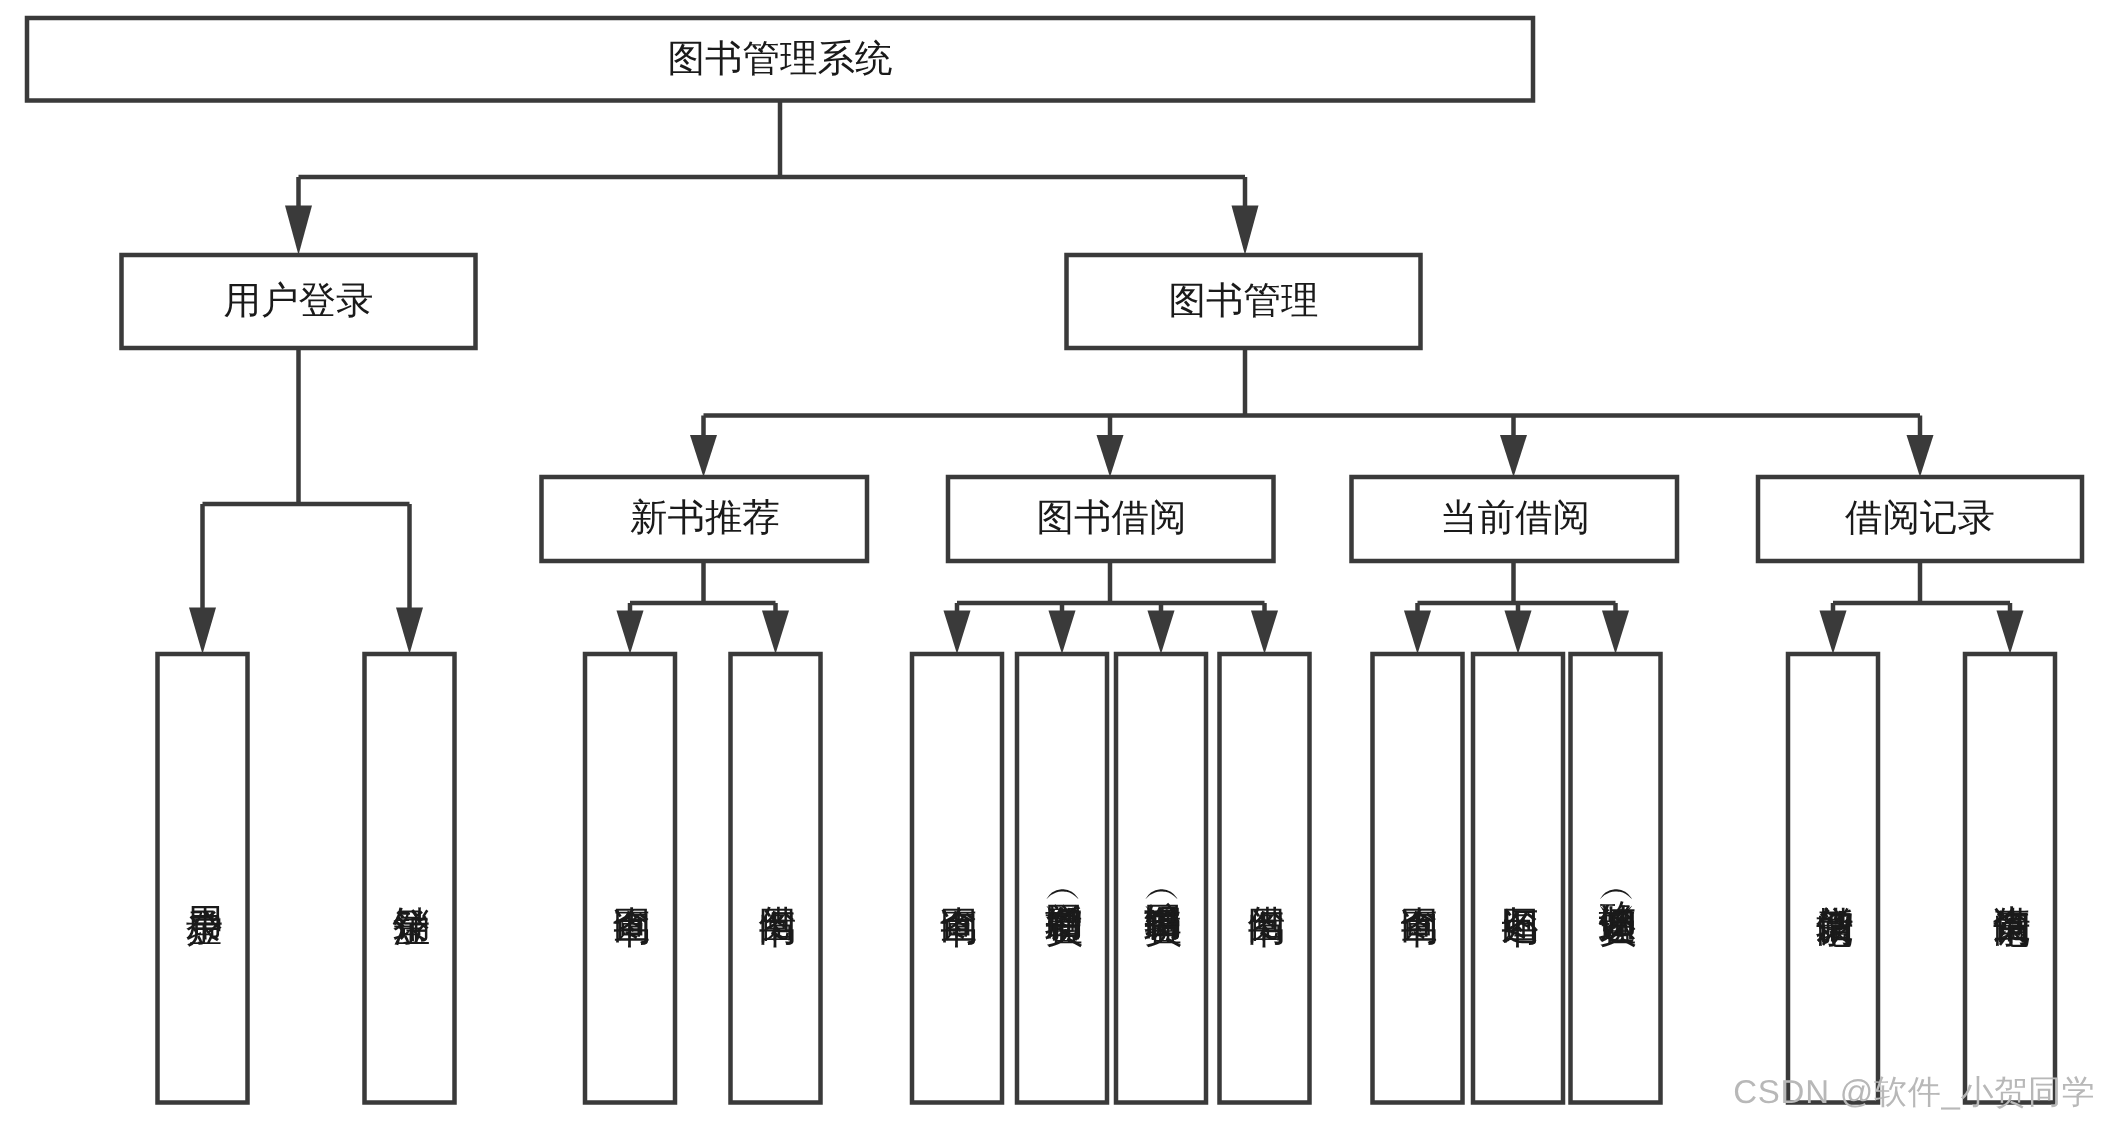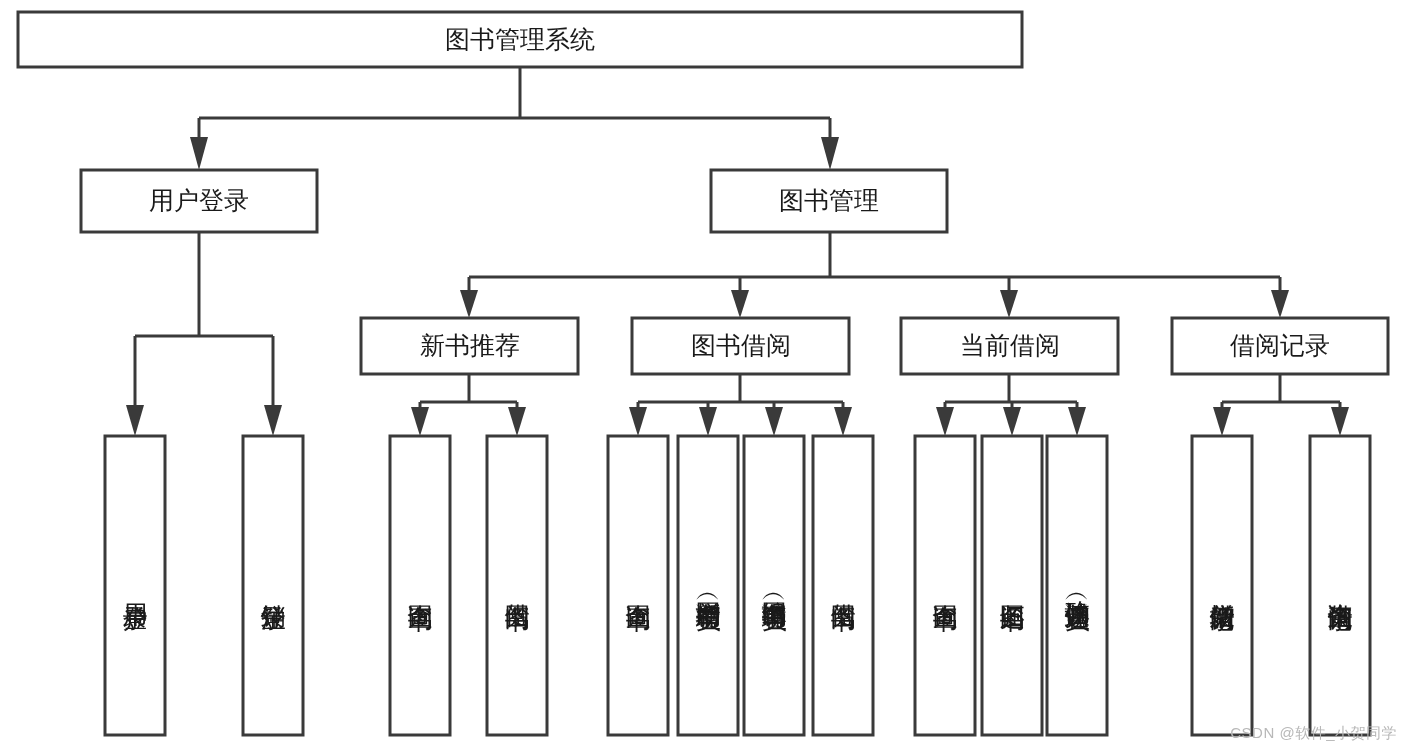--- a/index.html
+++ b/index.html
@@ -67,21 +67,21 @@
     align-items: center;
     justify-content: center;
     white-space: nowrap;
     pointer-events: none;
   }
   #watermark {
     position: absolute;
     right: 8px;
     bottom: 4px;
     font-family: "Liberation Sans", "DejaVu Sans", sans-serif;
-    font-size: 15px;
+    font-size: 22px;
     color: #b8b8b8;
     white-space: nowrap;
     letter-spacing: 0.5px;
   }
 </style>
 </head>
 <body>
 
 <div id="diagram-root">
 

